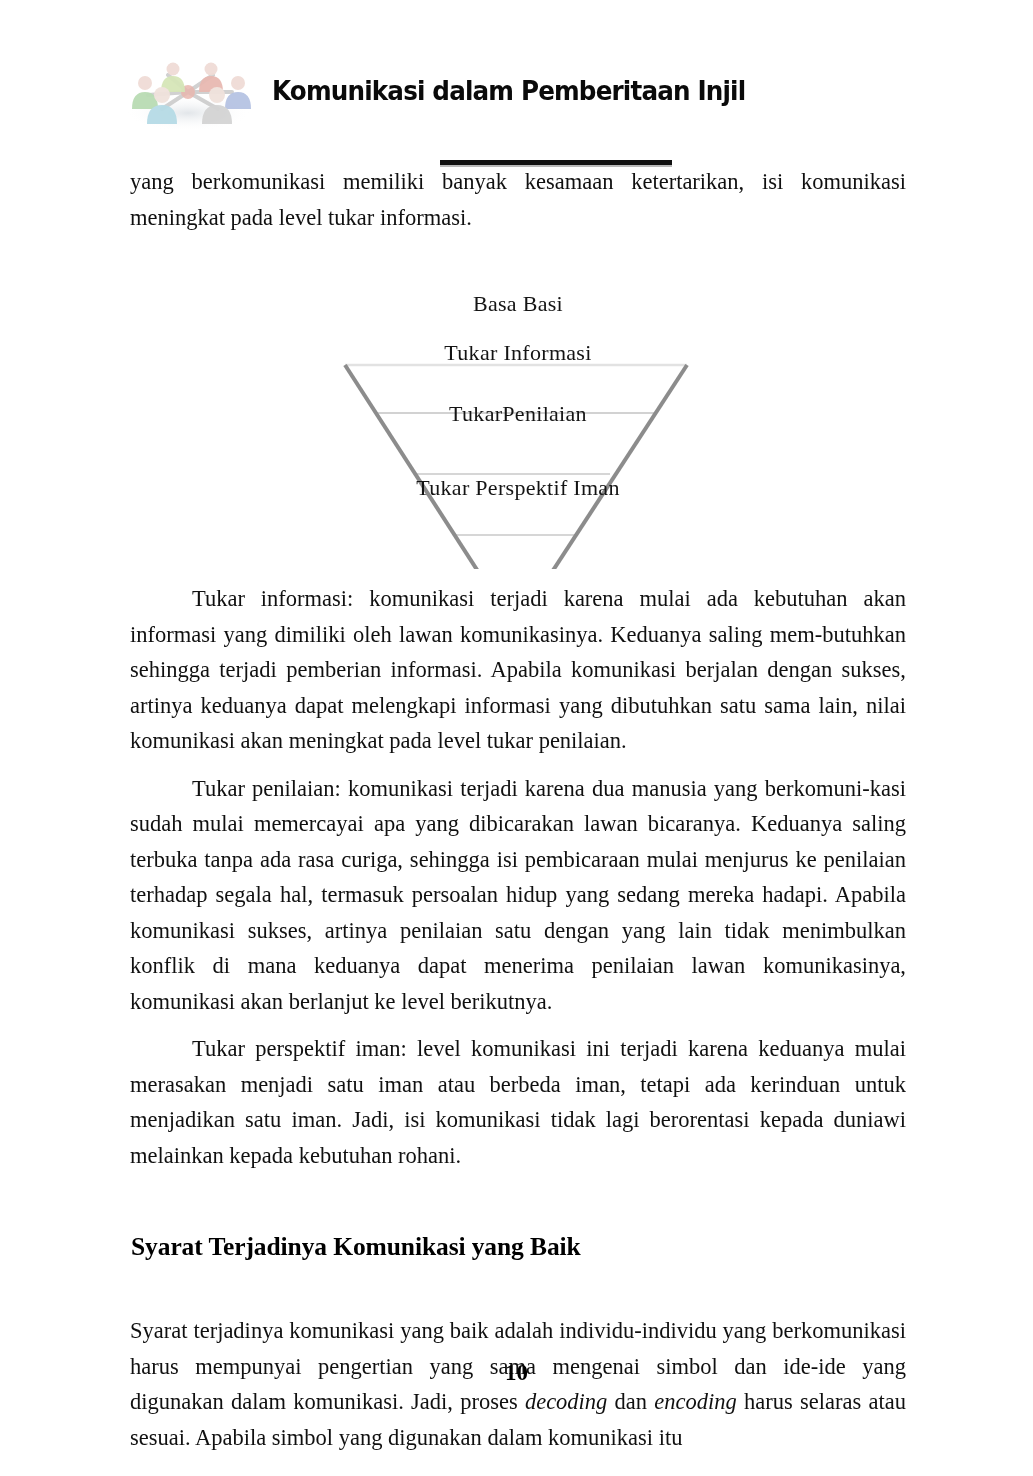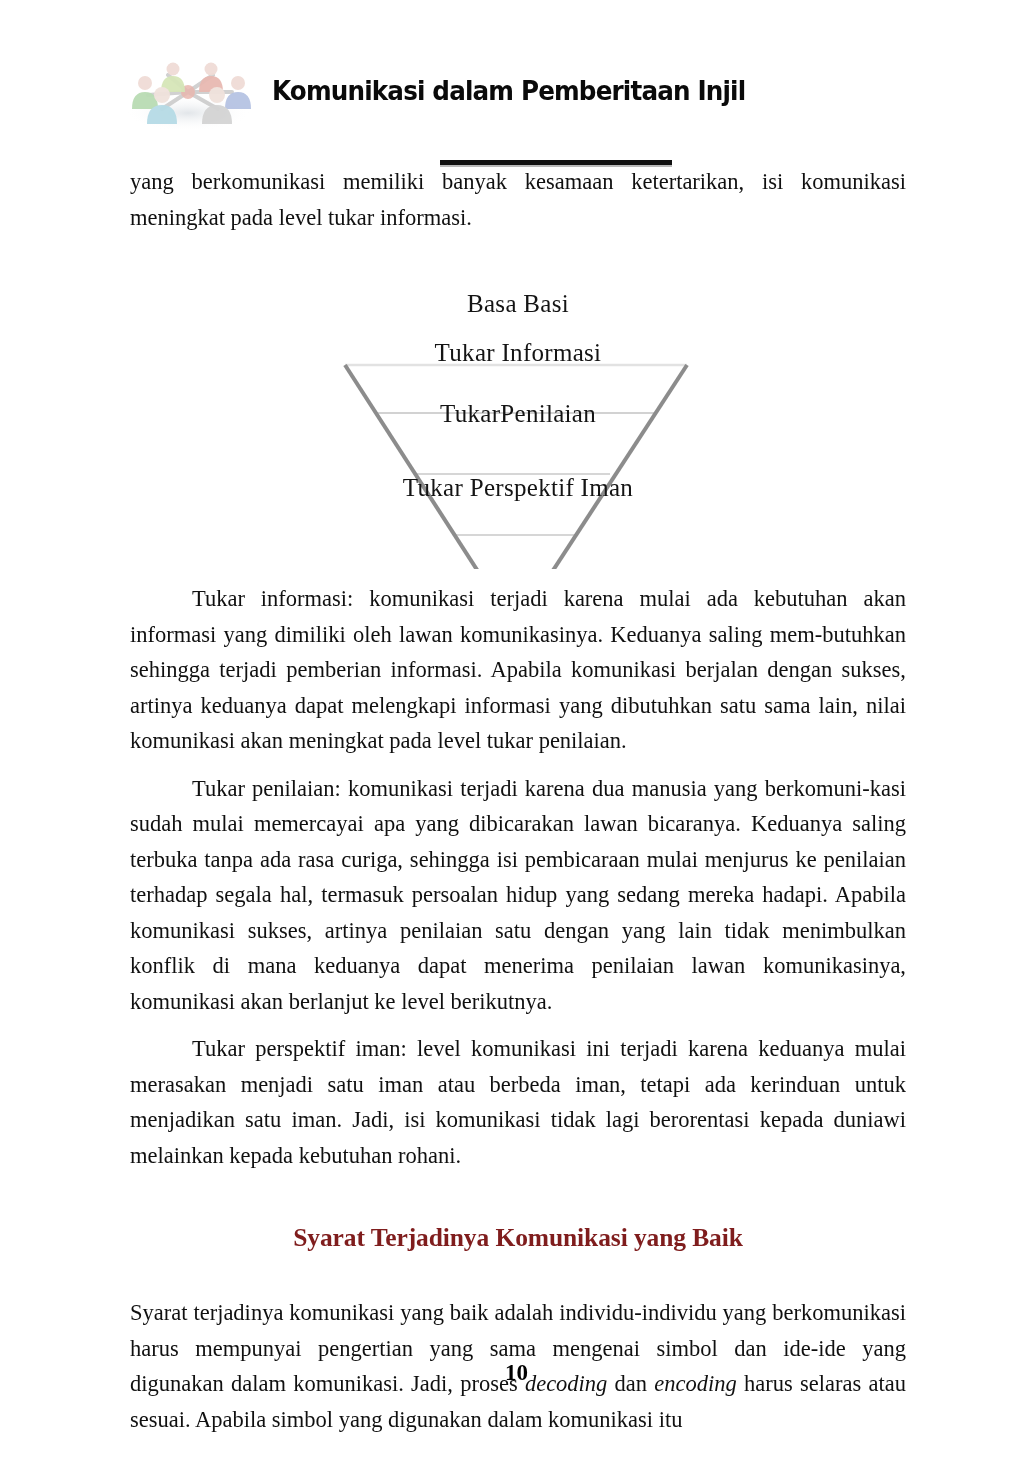--- a/index.html
+++ b/index.html
@@ -94,35 +94,35 @@
     margin: 0;
   }
   .diagram-svg {
     position: absolute;
     left: 0;
     top: 0;
   }
   .funnel-label {
     position: absolute;
     text-align: center;
-    font-size: 25px;
+    font-size: 22px;
     line-height: 26px;
     color: #141414;
     white-space: nowrap;
     letter-spacing: 0.3px;
   }
 
   
   h2.section-heading {
-    margin: 4px;
-    text-align: center;
+    margin: 13px;
+    text-align: left;
     font-size: 25.5px;
     font-weight: bold;
     letter-spacing: -0.1px;
-    color: #7f1d1d;
+    color: #000000;
   }
 
   
   .page-number {
     position: absolute;
     left: 0;
     right: 0;
     top: 1360px;
     text-align: center;
     font-size: 23px;

